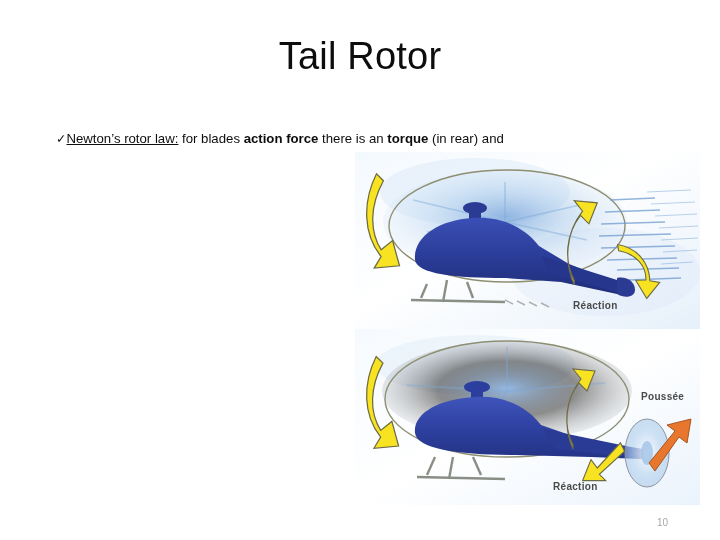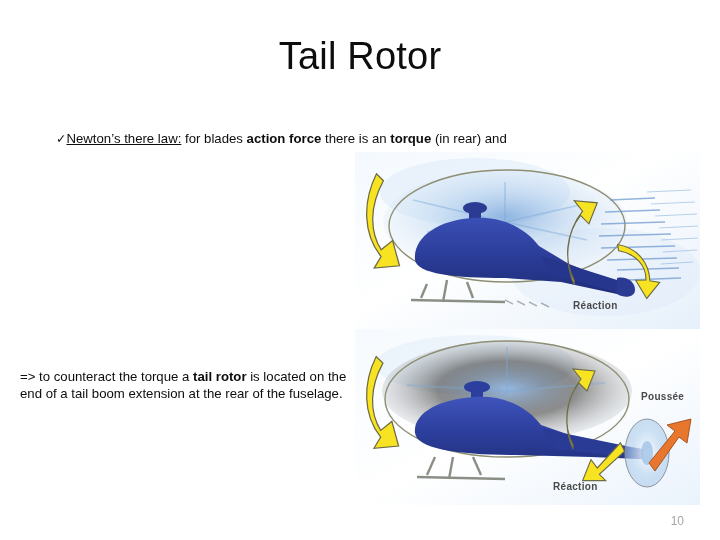--- a/index.html
+++ b/index.html
@@ -92,42 +92,39 @@
     font-weight: bold;
     font-size: 10px;
     color: #4a4a4a;
     letter-spacing: 0.3px;
     white-space: nowrap;
   }
 
   
   .page-num {
     position: absolute;
-    right: 36px;
+    right: 52px;
     bottom: 12px;
-    font-size: 12px;
+    font-size: 10px;
     color: #a6a6a6;
   }
 </style>
 </head>
 <body>
 
 <div class="slide">
 
   <div class="slide-title">Tail Rotor</div>
 
   <div class="body-text para-1">
     <div class="l1">
-      <span class="check">✓</span><span class="u">Newton’s there law:</span><span> for blades </span><b>action force</b><span> there is an </span><b>torque</b><span> (in rear) and </span>
+      <span class="check">✓</span><span class="u">Newton’s rotor law:</span><span> for blades </span><b>action force</b><span> there is an </span><b>torque</b><span> (in rear) and </span>
     </div>
   </div>
 
-  <div class="body-text para-2">
-    <span> =&gt; to counteract the torque a </span><b>tail rotor</b><span> is located on the end of a tail boom extension at the rear of the fuselage.</span>
-  </div>
 
   <div class="picture">
 
     <div class="pic-half pic-top">
       <svg width="345" height="178" viewBox="0 0 345 178">
         <defs>
           <radialGradient id="discGradTop" cx="50%" cy="45%" r="62%">
             <stop offset="0%" stop-color="#6f9fd8" stop-opacity="0.75"></stop>
             <stop offset="42%" stop-color="#a8c9ea" stop-opacity="0.5"></stop>
             <stop offset="100%" stop-color="#e9f2fb" stop-opacity="0.12"></stop>

